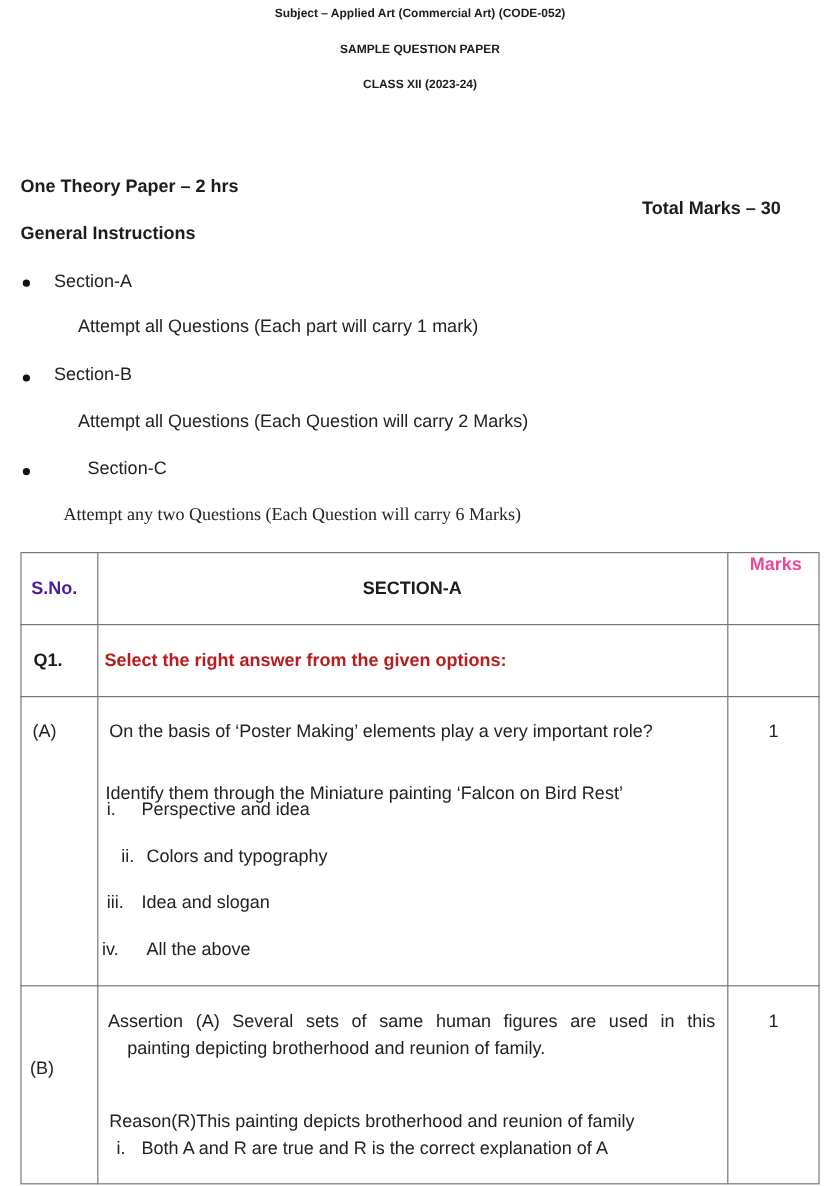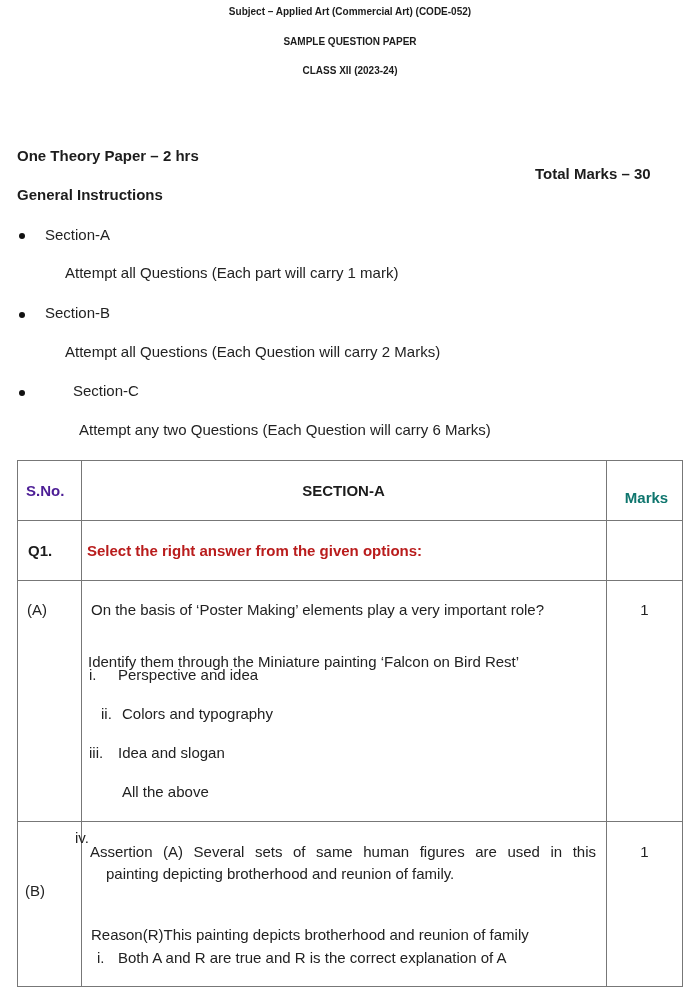--- a/index.html
+++ b/index.html
@@ -67,35 +67,35 @@
     <div class="abs reg15" style="left:65px; top:264px;">Attempt all Questions (Each part will carry 1 mark)</div>
   </div>
   <div>
     <span class="bullet" style="left:19px; top:312px;"></span>
     <div class="abs reg15" style="left:45px; top:304px;">Section-B</div>
     <div class="abs reg15" style="left:65px; top:343px;">Attempt all Questions (Each Question will carry 2 Marks)</div>
   </div>
   <div>
     <span class="bullet" style="left:19px; top:390px;"></span>
     <div class="abs reg15" style="left:45px; top:382px;margin-left:28px;">Section-C</div>
-    <div class="abs reg15" style="left:79px; top:421px;">Attempt any two Questions (Each Question will carry 6 Marks)</div>
+    <div class="abs reg15" style="left:53px; top:421px;font-family:Liberation Serif, serif;">Attempt any two Questions (Each Question will carry 6 Marks)</div>
   </div>
 </div>
 
 <div class="tbl"></div>
 <div class="vline" style="left:81px;"></div>
 <div class="vline" style="left:606px;"></div>
 <div class="hline" style="top:520px;"></div>
 <div class="hline" style="top:580px;"></div>
 <div class="hline" style="top:821px;"></div>
 
 <div>
   <div class="cell-text" style="left:26px; top:480px; font-weight:bold; color:#4c1d95;">S.No.</div>
   <div class="cell-text" style="left:81px; width:525px; text-align:center; top:480px; font-weight:bold; color:#1c1c1c;">SECTION-A</div>
-  <div class="cell-text" style="left:606px; width:81px; text-align:center; top:487px; font-weight:bold; color:#0f766e;">Marks</div>
+  <div class="cell-text" style="left:606px; width:81px; text-align:center; top:460px; font-weight:bold; color:#ec4899;">Marks</div>
 </div>
 
 <div>
   <div class="cell-text" style="left:28px; top:540px; font-weight:bold; color:#1c1c1c;">Q1.</div>
   <div class="cell-text" style="left:87px; top:540px; font-weight:bold; color:#b91c1c;">Select the right answer from the given options:</div>
 </div>
 
 <div>
   <div class="cell-text" style="left:27px; top:599px;">(A)</div>
   <div class="cell-text" style="left:91px; top:599px;">On the basis of ‘Poster Making’ elements play a very important role?</div>
@@ -109,21 +109,21 @@
     </div>
     <div>
       <div class="cell-text" style="left:101px; top:703px;">ii.</div>
       <div class="cell-text" style="left:122px; top:703px;">Colors and typography</div>
     </div>
     <div>
       <div class="cell-text" style="left:89px; top:742px;">iii.</div>
       <div class="cell-text" style="left:118px; top:742px;">Idea and slogan</div>
     </div>
     <div>
-      <div class="cell-text" style="left:75px; top:781px;margin-top:46px;">iv.</div>
+      <div class="cell-text" style="left:85px; top:781px;">iv.</div>
       <div class="cell-text" style="left:122px; top:781px;">All the above</div>
     </div>
   </div>
 </div>
 
 <div>
   <div class="cell-text" style="left:25px; top:880px;">(B)</div>
   <div class="cell-text" style="left:90px; width:506px; text-align:justify; text-align-last:justify; top:841px;">Assertion (A) Several sets of same human figures are used in this</div>
   <div class="cell-text" style="left:106px; top:863px;">painting depicting brotherhood and reunion of family.</div>
   <div class="cell-text" style="left:91px; top:905px;margin-top:19px;">Reason(R)This painting depicts brotherhood and reunion of family</div>

